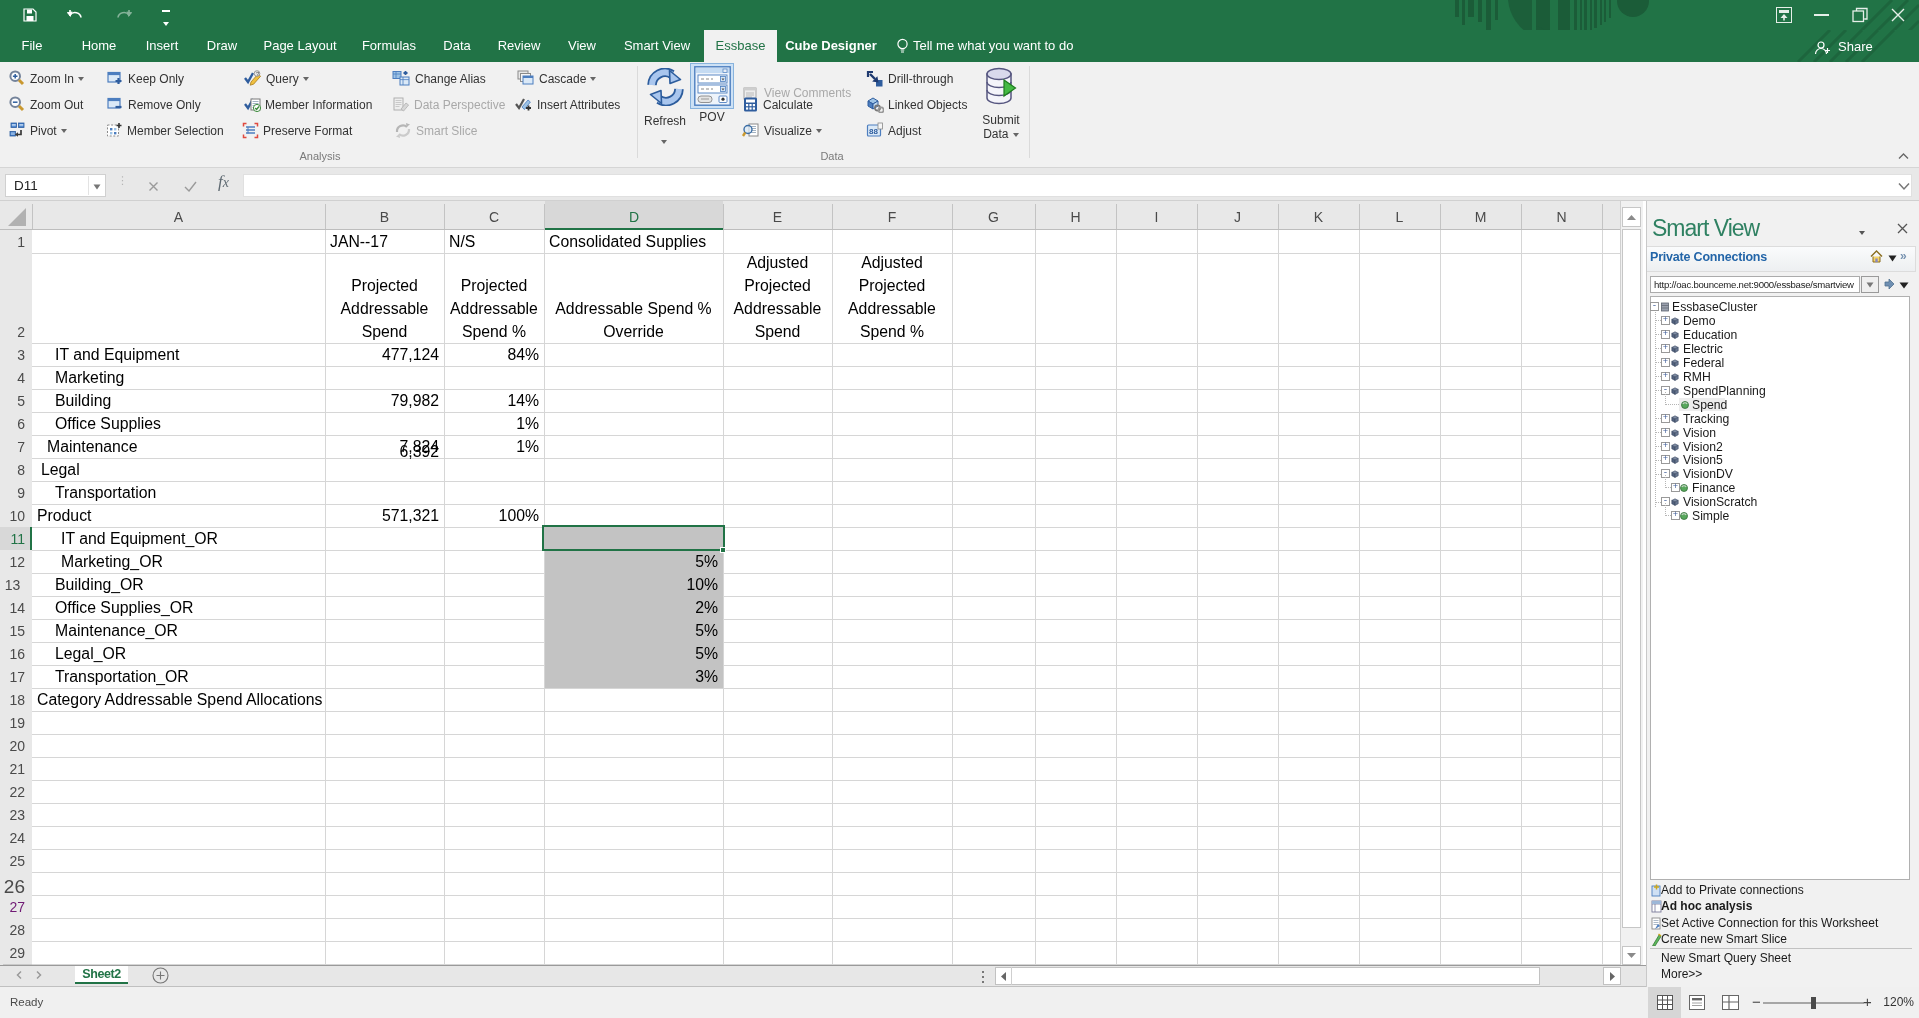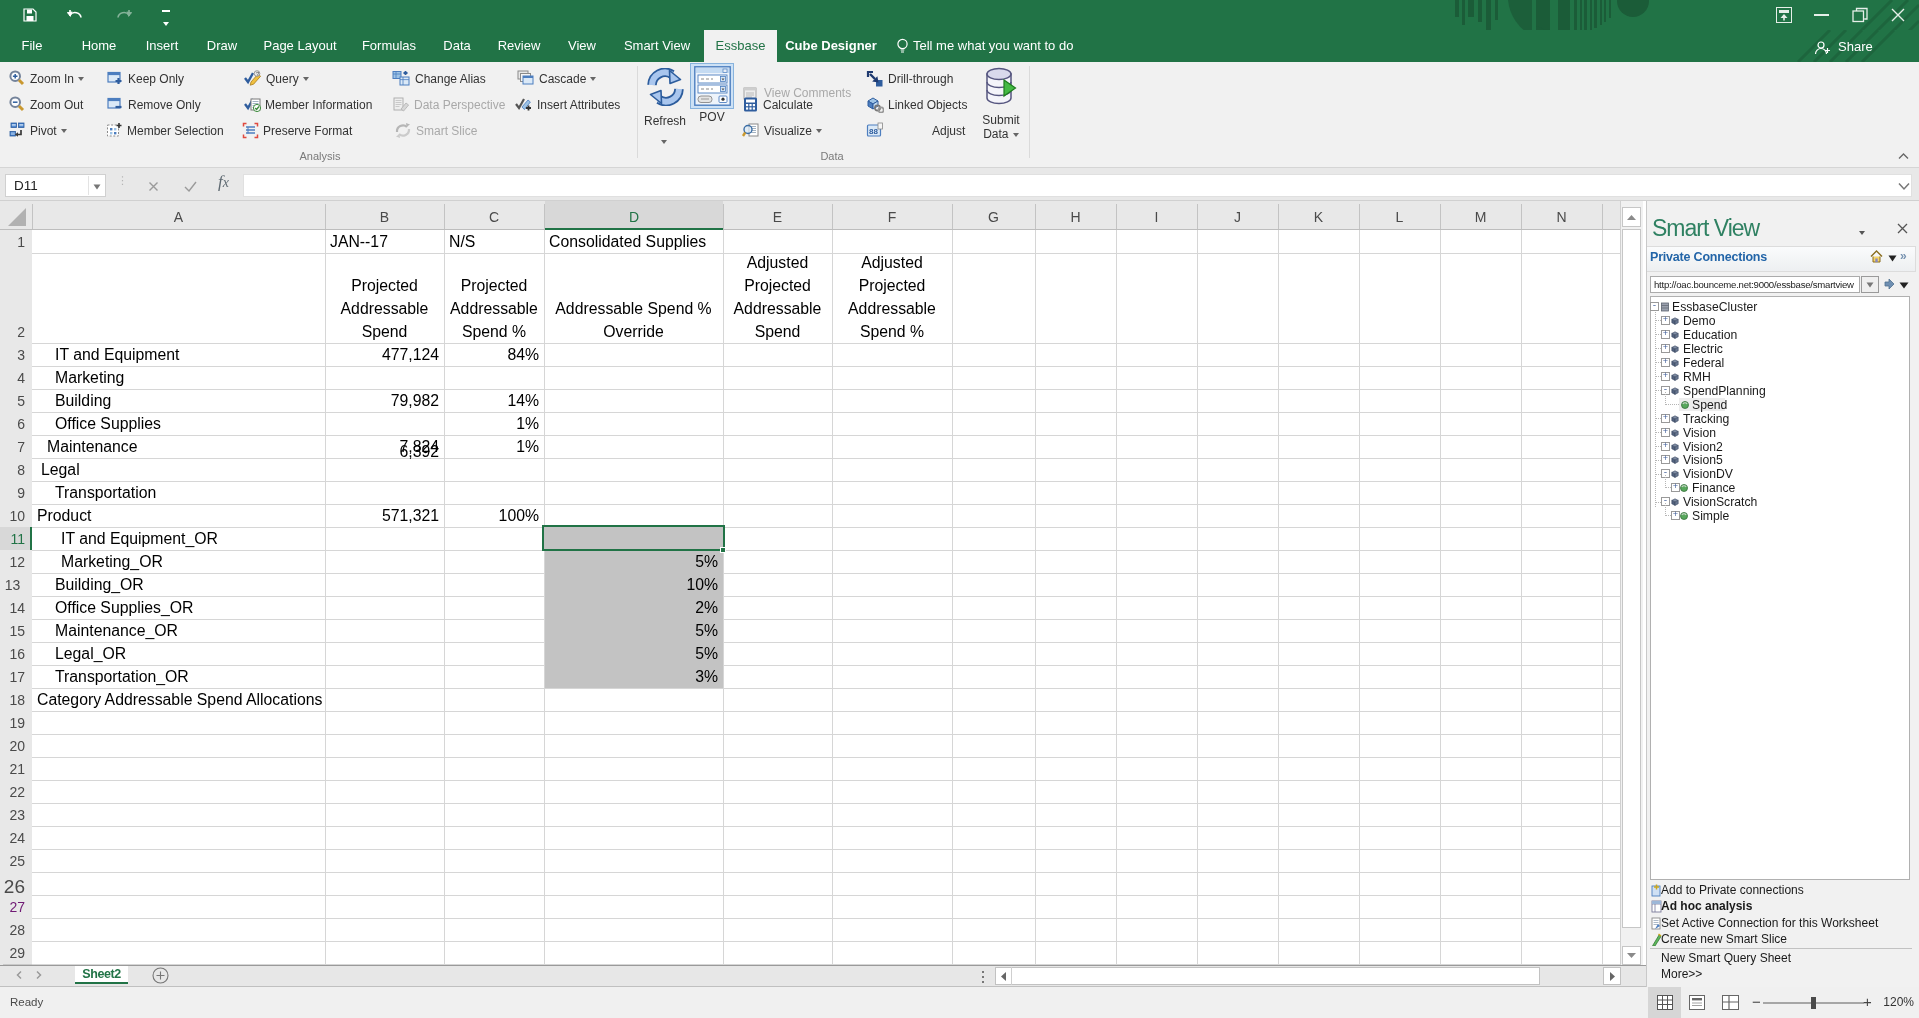--- a/index.html
+++ b/index.html
@@ -330,21 +330,21 @@
 <div class="a " style="left:865px;top:96px;height:17px;display:flex;align-items:center;">
     <svg width="19" height="17" viewBox="0 0 19 17">
 <path d="M3 5 l5-3 5 3 -5 3z" fill="#9dc3e6" stroke="#2f5d9e" stroke-width="1"></path>
 <path d="M3 5 v5 l5 3 v-5z" fill="#4d7ebf" stroke="#2f5d9e" stroke-width="1"></path>
 <path d="M13 5 v5 l-5 3 v-5z" fill="#bdd7ee" stroke="#2f5d9e" stroke-width="1"></path>
 <circle cx="12.5" cy="12" r="2.6" fill="none" stroke="#777" stroke-width="1.6"></circle>
 <circle cx="16" cy="14" r="2.6" fill="none" stroke="#999" stroke-width="1.6"></circle>
     </svg>
     <span class="ribtxt" style="margin-left:4px;">Linked Objects</span>
   </div>
-<div class="a " style="left:866px;top:122px;height:17px;display:flex;align-items:center;gap:44px;">
+<div class="a " style="left:866px;top:122px;height:17px;display:flex;align-items:center;">
     <svg width="18" height="17" viewBox="0 0 18 17">
 <rect x="1.5" y="3" width="13" height="11" rx="1" fill="#dbe9f7" stroke="#4d7ebf" stroke-width="1.2"></rect>
 <text x="3" y="11.5" font-size="8" fill="#2f5d9e" font-family="Liberation Sans" font-weight="bold">88</text>
 <rect x="12" y="1" width="4.5" height="6" fill="#f5f5f5" stroke="#888" stroke-width="0.8"></rect>
     </svg>
     <span class="ribtxt" style="margin-left:4px;">Adjust</span>
   </div>
 <svg class="a" style="left:983px;top:67px;" width="36" height="40" viewBox="0 0 36 40">
 <g>
 <path d="M4 7 v24 a12 5.5 0 0 0 24 0 v-24 z" fill="#f4f4fa" stroke="#55557f" stroke-width="1.5"></path>

